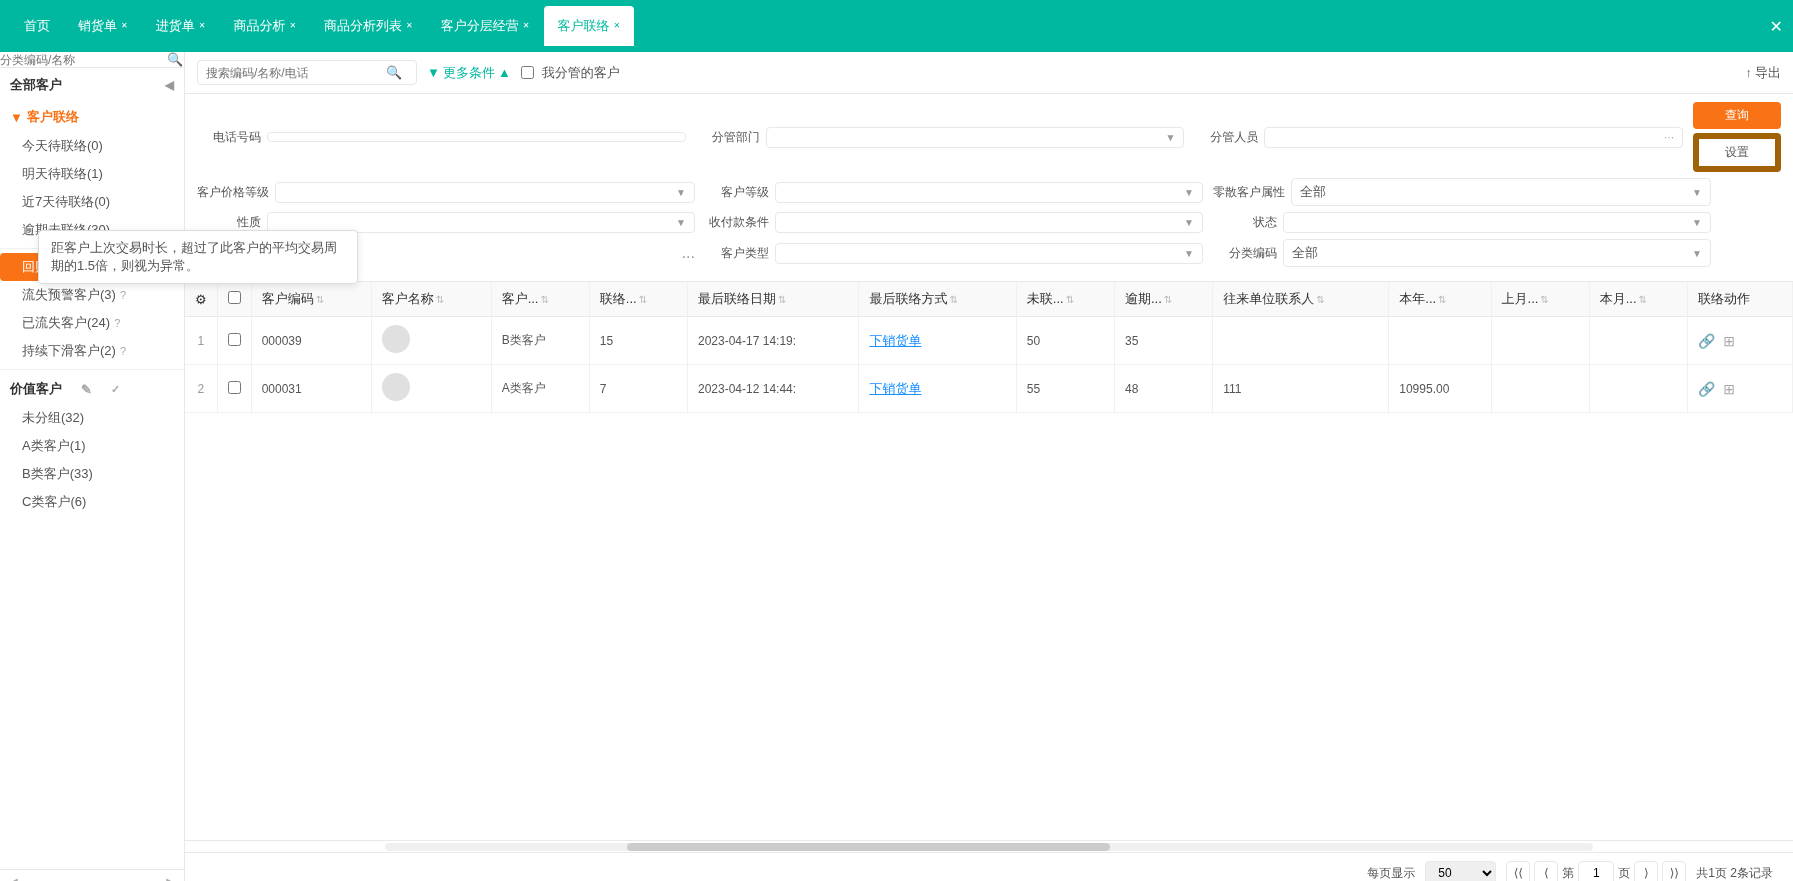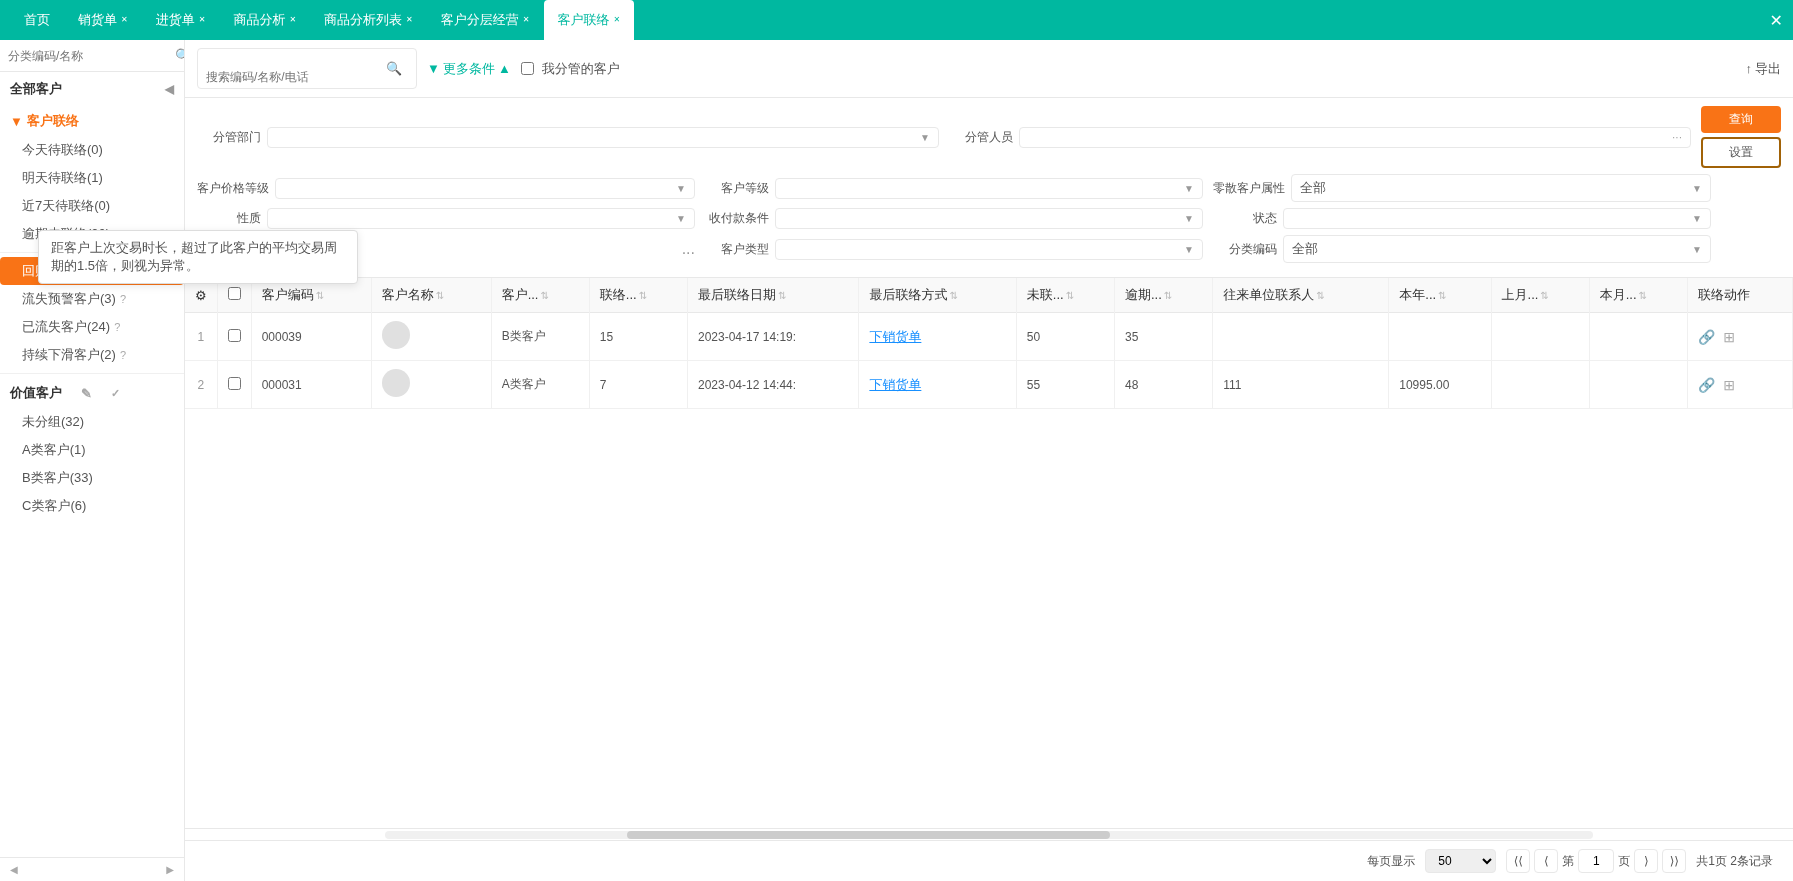--- a/index.html
+++ b/index.html
@@ -1,21 +1,21 @@
 <!DOCTYPE html>
 <html><head>
   <meta charset="utf-8">
   <style>
     * { box-sizing: border-box; margin: 0; padding: 0; font-family: 'Microsoft YaHei', Arial, sans-serif; font-size: 13px; }
     body { background: #f5f5f5; width: 1793px; height: 881px; overflow: hidden; }
 
     
     .top-nav {
       background: #00b8a0;
-      height: 40px;
+      height: 52px;
       display: flex;
       align-items: center;
       padding: 0 10px;
       color: #fff;
       position: relative;
       text-align: center;
     }
     .top-nav .nav-item {
       padding: 0 14px;
       height: 40px;
@@ -55,21 +55,21 @@
     
     .sidebar {
       width: 185px;
       background: #fff;
       border-right: 1px solid #e8e8e8;
       display: flex;
       flex-direction: column;
       overflow: hidden;
     }
     .sidebar-search {
-      padding: 8px;
+      padding: 0;
       border-bottom: 1px solid #e8e8e8;
       display: flex;
       align-items: center;
       gap: 12px;
     }
     .sidebar-search input {
       flex: 1;
       border: none;
       outline: none;
       font-size: 12px;
@@ -158,21 +158,20 @@
       border: 1px solid #e8e8e8;
       border-radius: 4px;
       padding: 4px 8px;
       width: 220px;
     }
     .search-box input {
       border: none;
       outline: none;
       font-size: 12px;
       width: 180px;
-      margin-top: 17px;
     }
     .more-filter-btn {
       color: #00b8a0;
       cursor: pointer;
       display: flex;
       align-items: center;
       gap: 3px;
       font-size: 12px;
     }
     .my-customer-checkbox {
@@ -243,21 +242,21 @@
       color: #fff;
       border: none;
       border-radius: 4px;
       padding: 5px 14px;
       cursor: pointer;
       font-size: 12px;
     }
     .btn-settings {
       background: #fff;
       color: #555;
-      border: 2px solid #a16207;
+      border: 6px solid #a16207;
       border-radius: 4px;
       padding: 5px 26px;
       cursor: pointer;
       font-size: 12px;
     }
     .filter-dots {
       color: #999;
       font-size: 16px;
       cursor: pointer;
     }
@@ -529,20 +528,26 @@
       <div class="export-btn">
         <span>↑</span>
         <span>导出</span>
       </div>
     </div>
 
     <div class="advanced-filter">
 
       <div class="filter-row">
         <div class="filter-item">
+          <span class="filter-label">电话号码</span>
+          <div class="filter-select">
+            <span></span>
+          </div>
+        </div>
+        <div class="filter-item">
           <span class="filter-label">分管部门</span>
           <div class="filter-select">
             <span></span>
             <span class="chevron">▼</span>
           </div>
         </div>
         <div class="filter-item">
           <span class="filter-label">分管人员</span>
           <div class="filter-select">
             <span></span>

